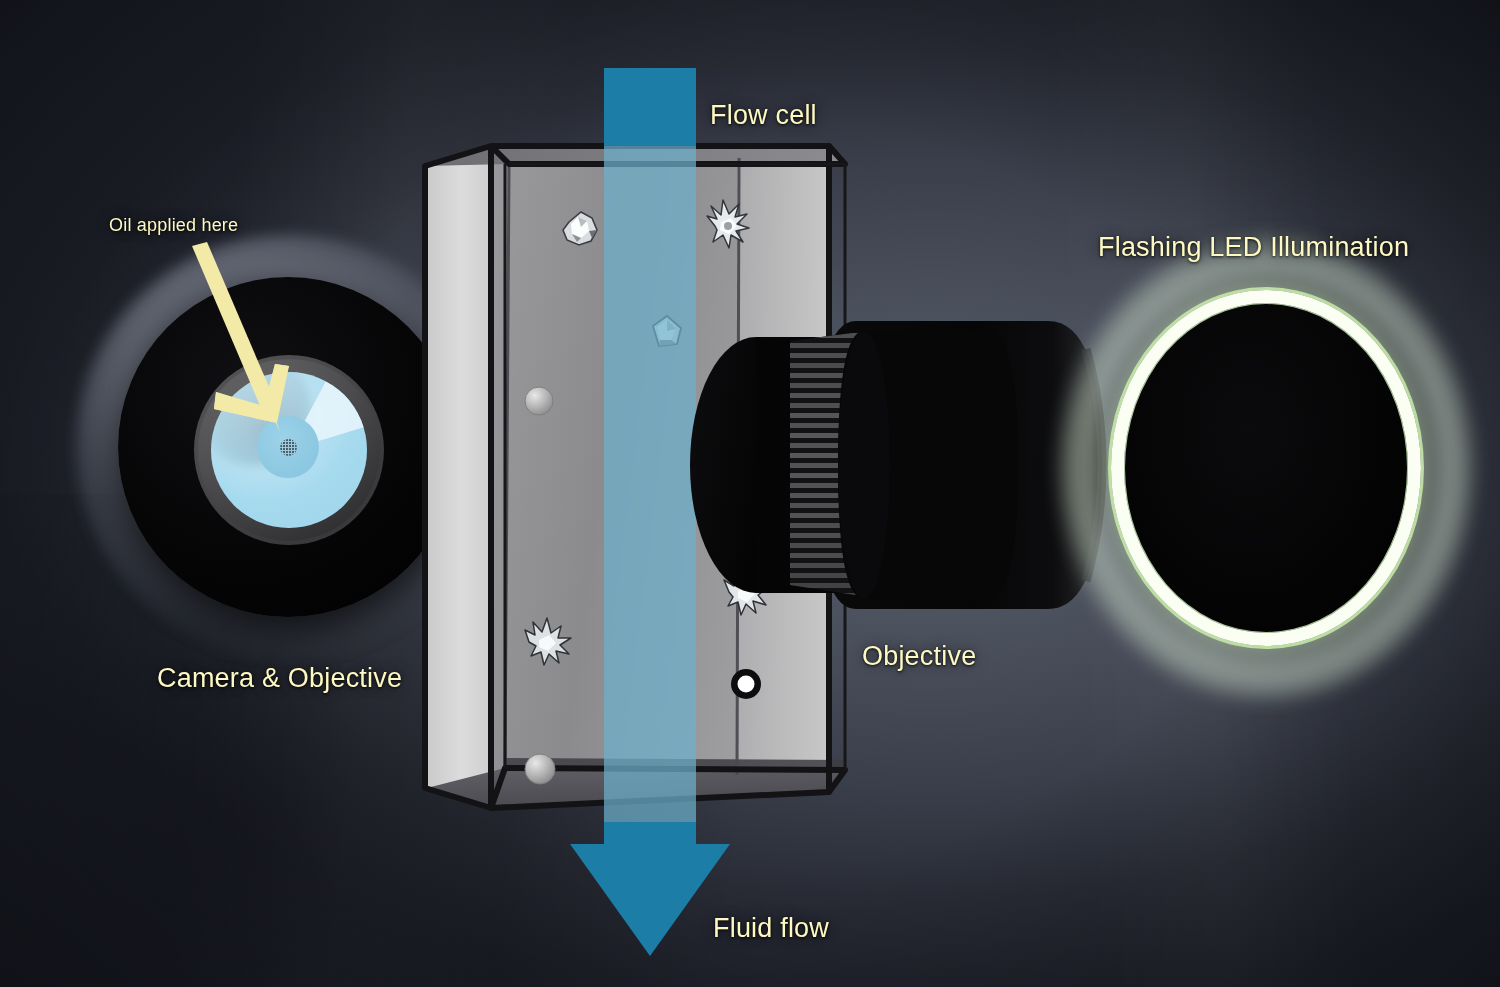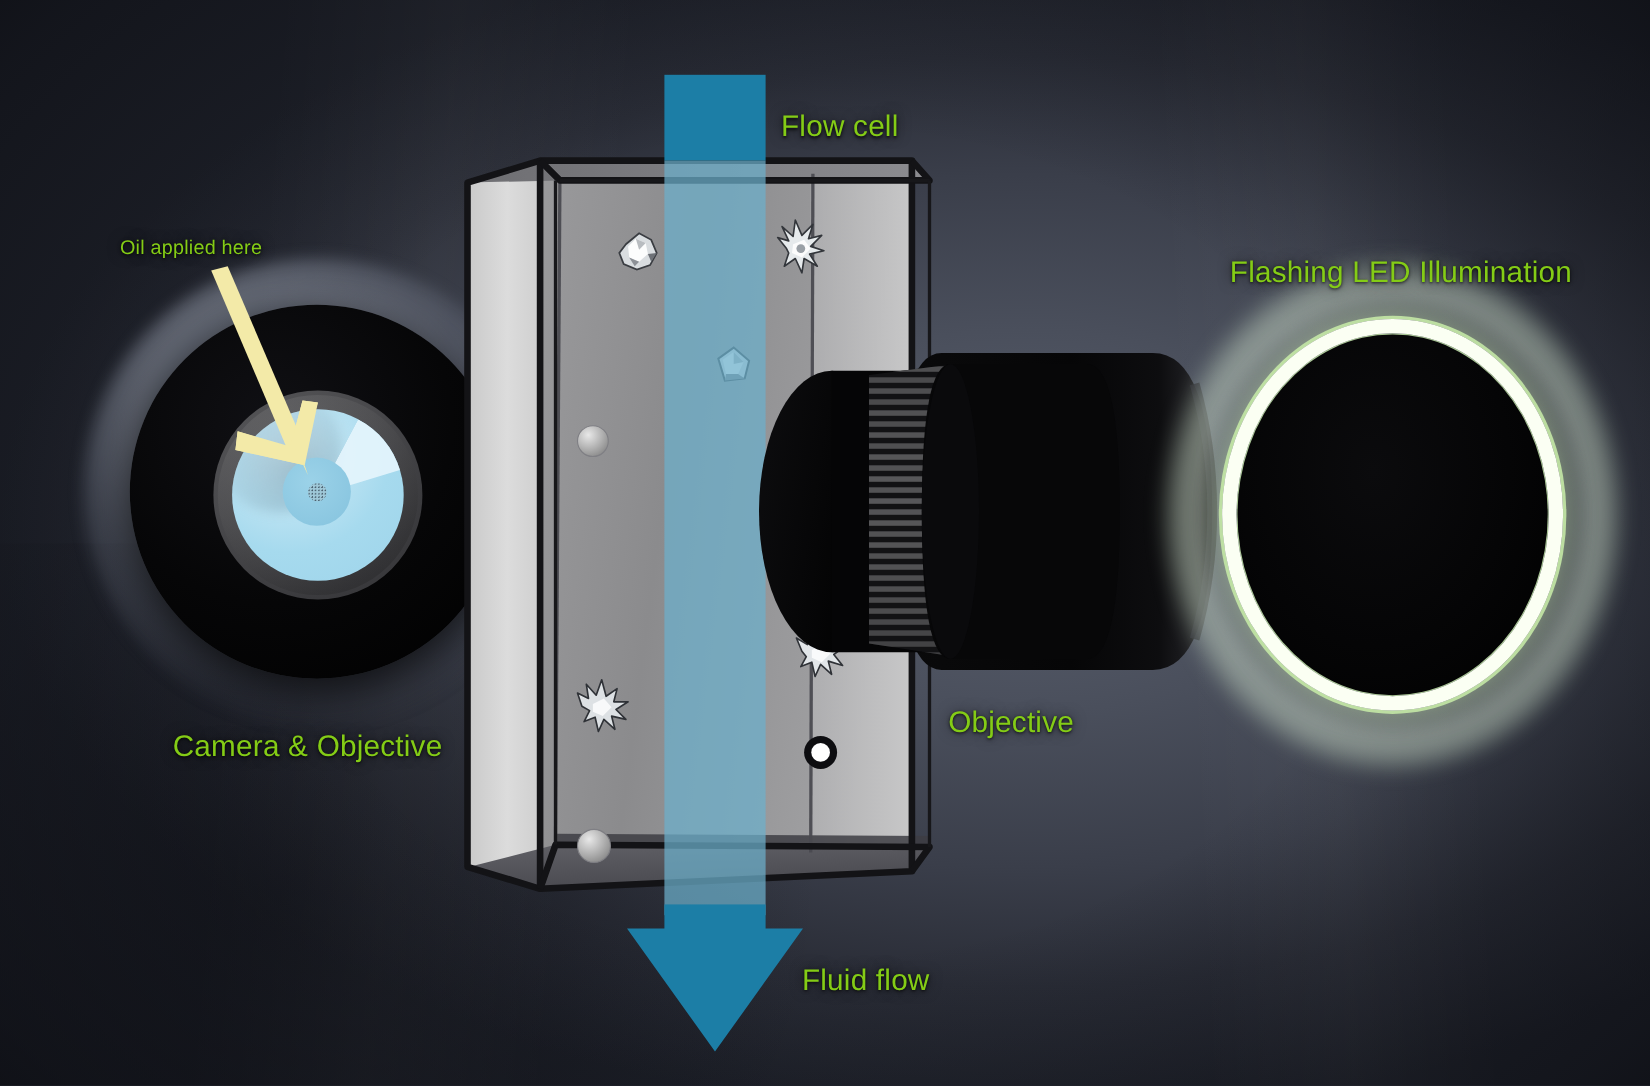--- a/index.html
+++ b/index.html
@@ -46,31 +46,31 @@
   .bg-dark-lb {
     position: absolute;
     left: -5%; bottom: -30%;
     width: 55%; height: 80%;
     background: radial-gradient(ellipse at 40% 40%, rgba(12,13,18,0.5) 0%, rgba(12,13,18,0) 70%);
   }
 
   
   .label {
     position: absolute;
-    color: #84cc16;
+    color: #fef9c3;
     font-size: 27px;
     font-weight: 400;
     letter-spacing: 0.2px;
     white-space: nowrap;
     text-shadow: 0 1px 3px rgba(0,0,0,0.85), 0 0 12px rgba(0,0,0,0.6);
   }
   #lbl-flow-cell   { left: 710px; top: 100px; }
-  #lbl-fluid-flow  { left: 713px; top: 876px; margin-left: 16px; }
+  #lbl-fluid-flow  { left: 713px; top: 913px; }
   #lbl-condenser   { left: 862px; top: 641px; }
-  #lbl-led         { left: 1098px; top: 232px; margin-left: 20px; }
+  #lbl-led         { left: 1098px; top: 232px; }
   #lbl-camera      { left: 157px; top: 663px; }
   #lbl-oil         { left: 109px; top: 215px; font-size: 18px; }
 
   
   #camera-assembly {
     position: absolute;
     left: 118px; top: 277px;
     width: 340px; height: 340px;
   }
   .cam-glow {

